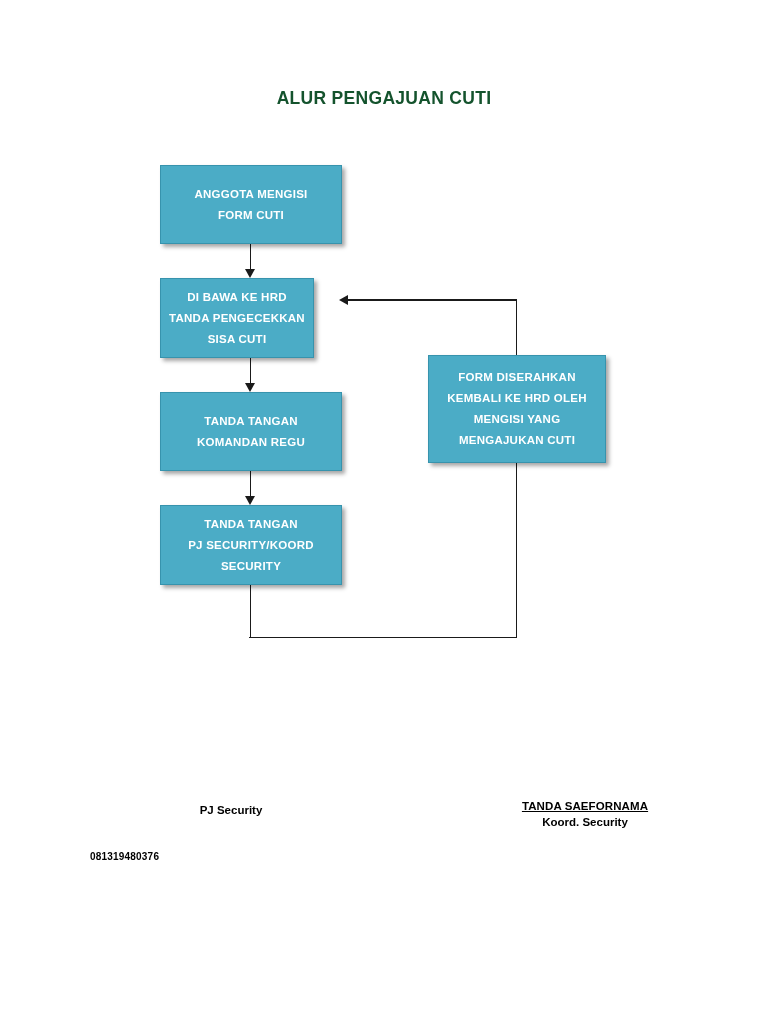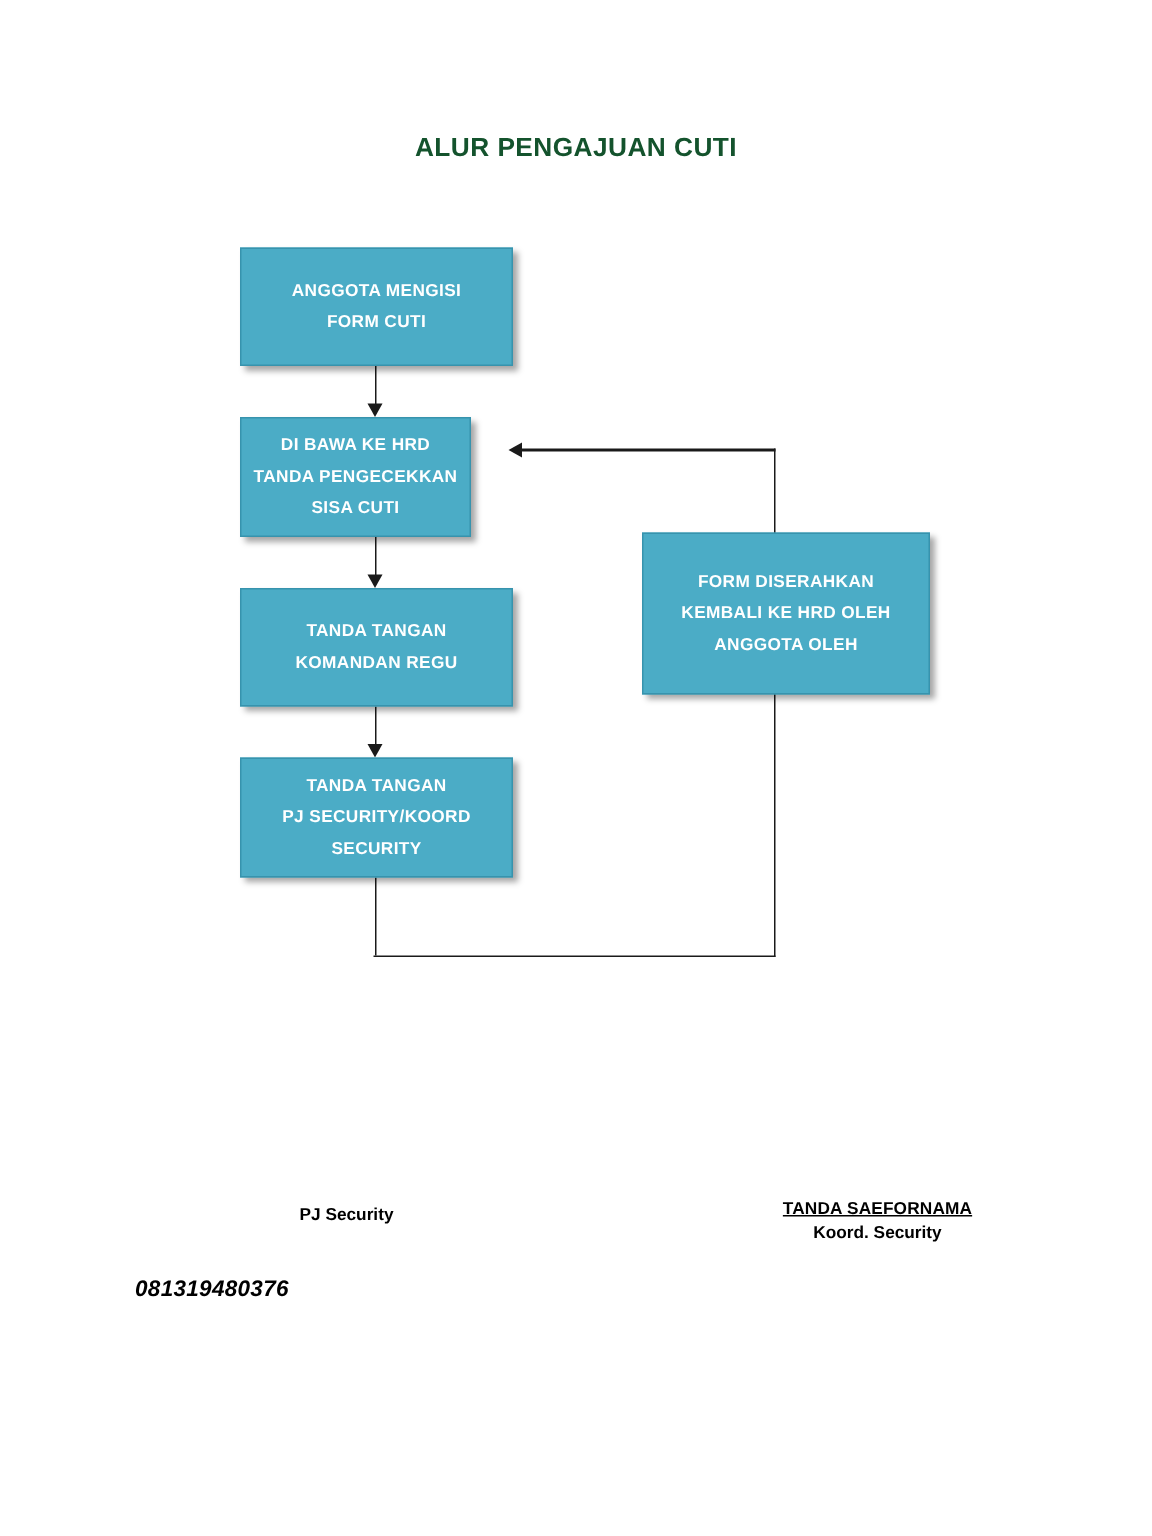--- a/index.html
+++ b/index.html
@@ -54,21 +54,21 @@
     flex-direction: column;
     justify-content: center;
     z-index: 3;
   }
   .flow-box .line { display: block; width: 100%; }
 
   #box-anggota       { left: 160px; top: 165px; width: 182px; height: 79px; }
   #box-hrd           { left: 160px; top: 278px; width: 154px; height: 80px; }
   #box-komandan      { left: 160px; top: 392px; width: 182px; height: 79px; }
   #box-pj-security   { left: 160px; top: 505px; width: 182px; height: 80px; }
-  #box-form-kembali  { left: 428px; top: 355px; width: 192px; height: 108px; }
+  #box-form-kembali  { left: 428px; top: 355px; width: 178px; height: 108px; }
 
   
   .conn {
     position: absolute;
     background: #1a1a1a;
     z-index: 2;
   }
   .conn-v { width: 1.6px; }
   .conn-h { height: 1.6px; }
 
@@ -128,24 +128,23 @@
     margin-top: 4px;
     white-space: nowrap;
   }
   #sig-left  { left: 60px;  top: 800px; width: 342px; }
   #sig-right { left: 420px; top: 800px; width: 330px; }
 
   .phone {
     position: absolute;
     left: 90px;
     top: 851px;
-    font-size: 15px;
+    font-size: 10px;
     font-weight: bold;
     letter-spacing: 0.2px;
-    font-style: italic;
   }
 </style>
 </head>
 <body>
 
 <div id="page">
 
   <div class="title">ALUR PENGAJUAN CUTI</div>
 
   <div class="flow-box" id="box-anggota">
@@ -166,21 +165,22 @@
 
   <div class="flow-box" id="box-pj-security">
     <span class="line">TANDA TANGAN</span>
     <span class="line">PJ SECURITY/KOORD</span>
     <span class="line">SECURITY</span>
   </div>
 
   <div class="flow-box" id="box-form-kembali">
     <span class="line">FORM DISERAHKAN</span>
     <span class="line">KEMBALI KE HRD OLEH</span>
-    <span class="line">ANGGOTA OLEH</span>
+    <span class="line">MENGISI YANG</span>
+    <span class="line">MENGAJUKAN CUTI</span>
   </div>
 
   <div class="conn conn-v" id="arrow-1-2"></div>
   <div class="arrowhead-down" id="head-1-2"></div>
 
   <div class="conn conn-v" id="arrow-2-3"></div>
   <div class="arrowhead-down" id="head-2-3"></div>
 
   <div class="conn conn-v" id="arrow-3-4"></div>
   <div class="arrowhead-down" id="head-3-4"></div>

